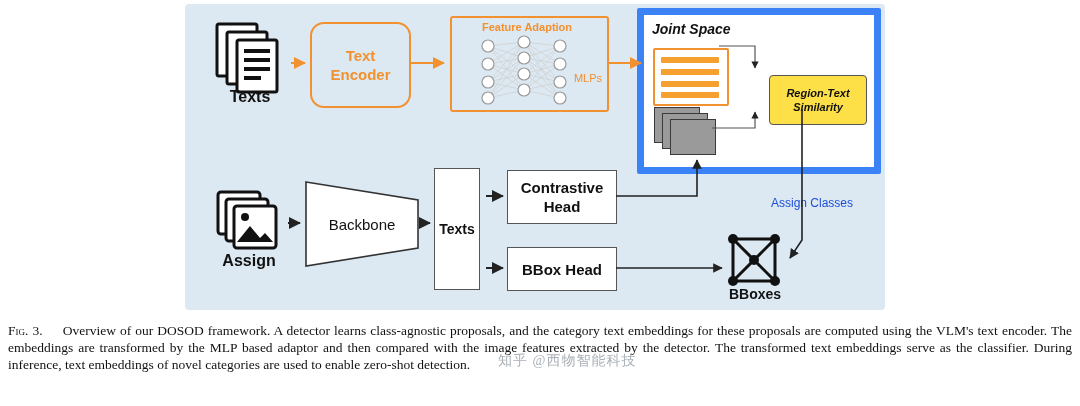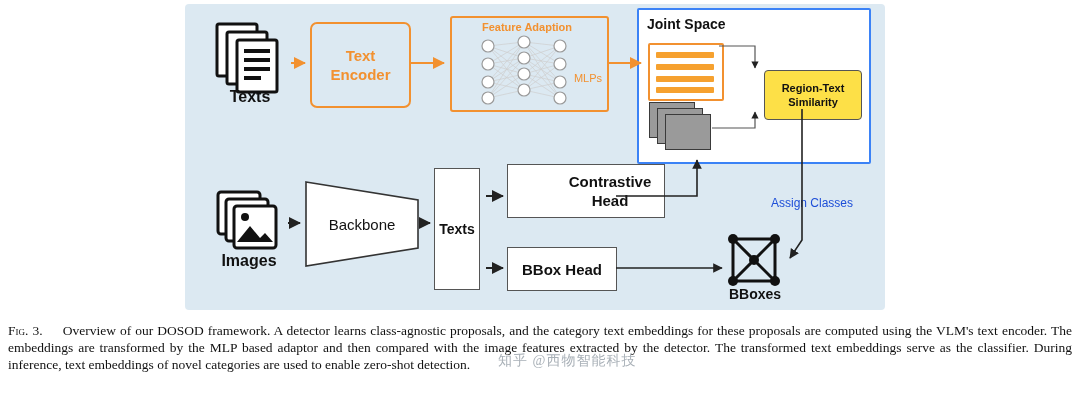--- a/index.html
+++ b/index.html
@@ -57,21 +57,21 @@
   }
 
   
   .text-encoder {
     position: absolute;
     left: 310px;
     top: 22px;
     width: 97px;
     height: 82px;
     border: 2px solid #f29130;
-    border-radius: 7px;
+    border-radius: 14px;
     color: #f29130;
     font-size: 15px;
     font-weight: bold;
     line-height: 19px;
     background: transparent;
   }
 
   
   .feat-adapt {
     position: absolute;
@@ -99,23 +99,24 @@
     color: #f29130;
   }
 
   
   .joint-space {
     position: absolute;
     left: 637px;
     top: 8px;
     width: 230px;
     height: 152px;
-    border: 2px solid #3b82f6;
+    border: 7px solid #3b82f6;
     border-radius: 2px;
     background: #ffffff;
+    font-style: italic;
   }
   .joint-space-title {
     position: absolute;
     left: 8px;
     top: 6px;
     font-size: 14px;
     font-weight: bold;
     color: #111;
   }
   .embed-card {
@@ -222,24 +223,23 @@
     position: absolute;
     border: 1px solid #555;
     background: #fff;
     font-size: 15px;
     font-weight: bold;
     color: #111;
     line-height: 19px;
   }
   .contrastive-head {
     left: 507px;
-    top: 164px;
+    top: 170px;
     width: 108px;
     height: 52px;
-    padding-left: 48px;
   }
   .bbox-head {
     left: 507px;
     top: 247px;
     width: 108px;
     height: 42px;
   }
 
   
   .bboxes-icon {
@@ -412,21 +412,21 @@
 
   <div class="images-icon">
     <svg width="66" height="62" viewBox="0 0 66 62">
       <rect x="2" y="2" width="42" height="42" rx="3" fill="#ffffff" stroke="#111" stroke-width="3"></rect>
       <rect x="10" y="9" width="42" height="42" rx="3" fill="#ffffff" stroke="#111" stroke-width="3"></rect>
       <rect x="18" y="16" width="42" height="42" rx="3" fill="#ffffff" stroke="#111" stroke-width="3"></rect>
       <circle cx="29" cy="27" r="4" fill="#111"></circle>
       <path d="M21 52 L34 36 L44 48 L49 43 L57 52 Z" fill="#111"></path>
     </svg>
   </div>
-  <div class="images-label">Images</div>
+  <div class="images-label">Assign</div>
 
   <div class="backbone-wrap">
     <svg width="120" height="92" viewBox="0 0 120 92" style="position:absolute;left:0;top:0;">
       <polygon points="4,4 116,22 116,70 4,88" fill="#ffffff" stroke="#333" stroke-width="1.6"></polygon>
     </svg>
     <div class="backbone-label ctr">Backbone</div>
   </div>
 
   <div class="neck ctr">
     <span>Texts</span>

